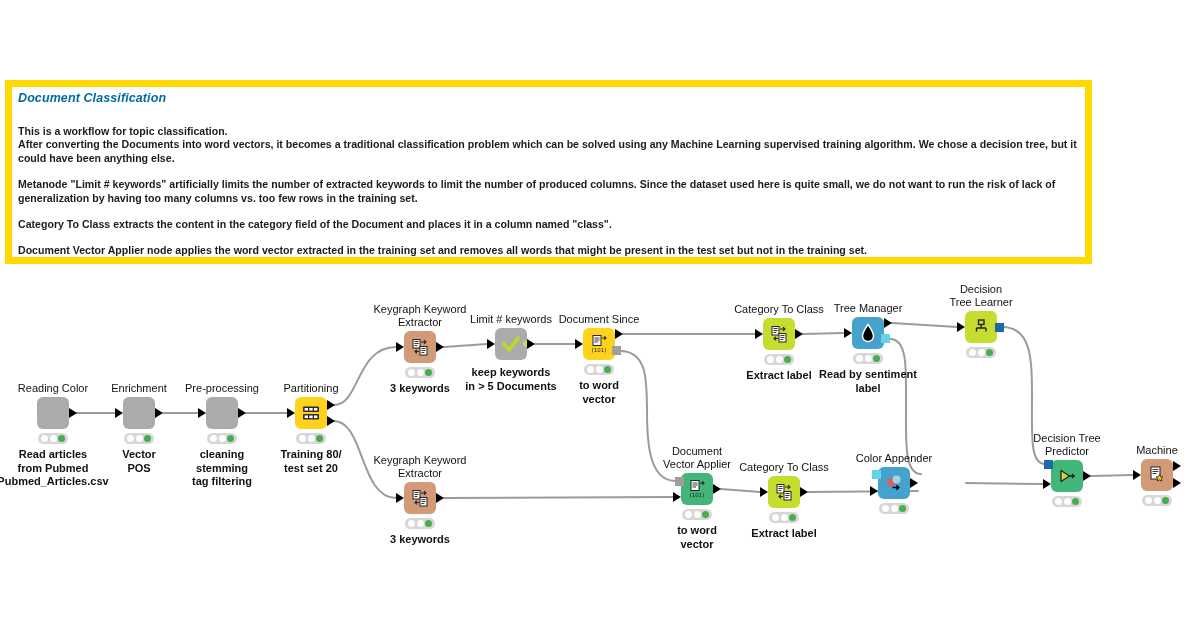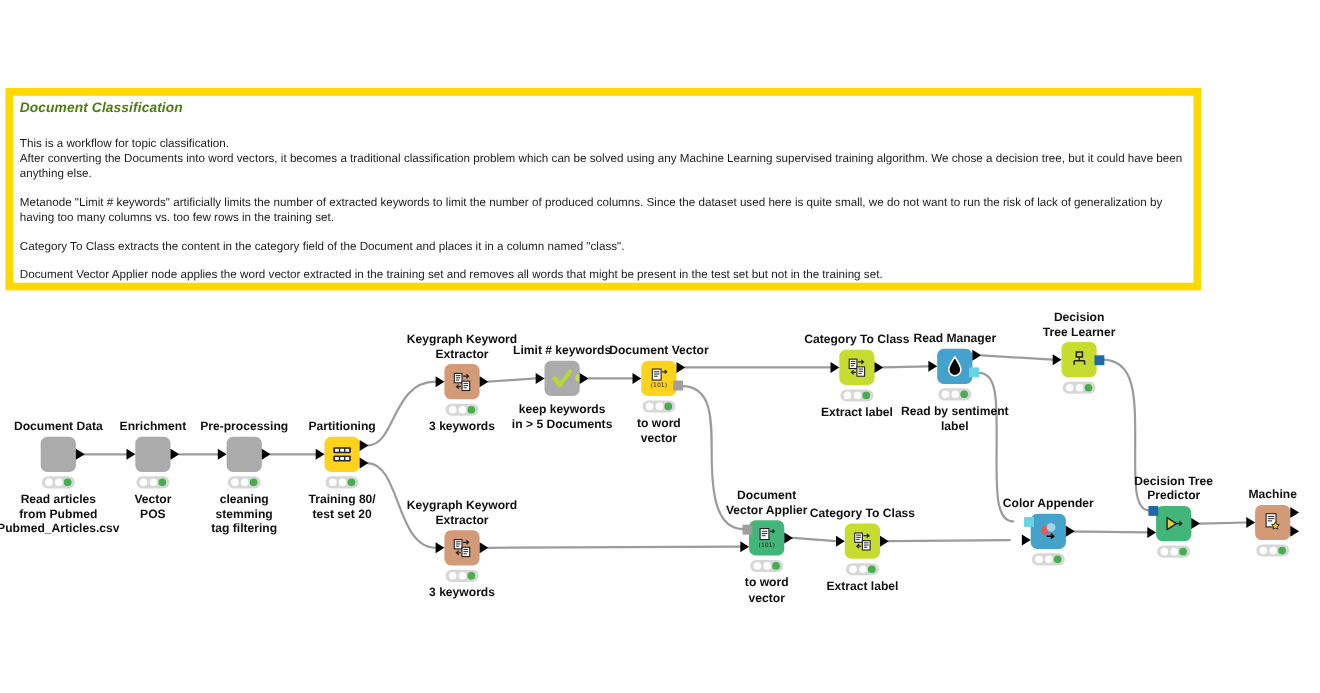--- a/index.html
+++ b/index.html
@@ -3,43 +3,43 @@
 <meta charset="utf-8">
 <style>
   * { margin:0; padding:0; box-sizing:border-box; }
   html,body { width:1200px; height:630px; background:#ffffff; overflow:hidden;
               font-family:"Liberation Sans","DejaVu Sans",sans-serif; }
   #stage { position:relative; width:1200px; height:630px; background:#fff; }
 
   
   .annotation { position:absolute; left:5px; top:80px; width:1087px; height:184px;
                 border:7px solid #ffd800; background:#fff; padding:4px 8px 4px 6px; }
-  .annotation h1 { font-size:12.5px; font-weight:bold; font-style:italic; color:#4d7c0f;
+  .annotation h1 { font-size:12.5px; font-weight:bold; font-style:italic; color:#0369a1;
                    margin:0 0 0 0; letter-spacing:.1px; }
   .annotation p { font-size:10.6px; line-height:13.4px; color:#1c1c1c;
-                  white-space:pre-line; margin-top:13px; }
+                  white-space:pre-line; margin-top:13px;font-weight:bold; }
   .annotation p.first { margin-top:20px; }
 
   
   svg.wires { position:absolute; left:0; top:0; width:1200px; height:630px; }
   svg.wires path { fill:none; stroke:#9b9b9b; stroke-width:2; stroke-linecap:round; }
 
   
   .node { position:absolute; width:32px; height:32px; }
   .nbody { position:absolute; left:0; top:0; width:32px; height:32px; border-radius:6px;
            display:flex; align-items:center; justify-content:center; }
   .gray   { background:#ababab; }
   .yellow { background:#ffd21c; }
   .tan    { background:#d29a76; }
   .lime   { background:#c6dc2e; }
   .green  { background:#41b678; }
   .blue   { background:#45a2cc; }
 
   .ntitle { position:absolute; bottom:35px; left:50%; transform:translateX(-50%);
-            font-size:11px; font-weight:bold; color:#111; text-align:center;
+            font-size:11px; font-weight:normal; color:#111; text-align:center;
             white-space:pre; line-height:12.5px; }
   .ncap   { position:absolute; top:51px; left:50%; transform:translateX(-50%);
             font-size:11px; font-weight:bold; color:#111; text-align:center;
             white-space:pre; line-height:13.5px; }
   .ncap.nolight { top:38px; }
 
   .tl { position:absolute; top:36px; left:50%; transform:translateX(-50%);
         width:30px; height:11px; background:#d7d7d7; border-radius:6px;
         display:flex; align-items:center; justify-content:center; gap:1.5px; }
   .tl i { width:7px; height:7px; border-radius:50%; background:#fdfdfd; display:block; }
@@ -86,21 +86,21 @@
     <path d="M890,339 C908,339 906,370 906,405 C906,440 904,474 921,474"></path>
     <path d="M1002,327 C1032,327 1032,360 1032,400 C1032,435 1030,464 1045,464"></path>
     <path d="M444,498 L673,497"></path>
     <path d="M721,489 L760,492"></path>
     <path d="M808,492 L918,491"></path>
     <path d="M966,483 L1043,484"></path>
     <path d="M1091,476 L1133,475"></path>
   </svg>
 
   <div class="node" style="left:37px;top:397px">
-    <div class="ntitle">Document Data</div>
+    <div class="ntitle">Reading Color</div>
     <div class="nbody gray">
       <span class="pt out"></span>
     </div>
     <div class="tl">
         <i></i>
         <i></i>
         <i class="g"></i>
       </div>
     <div class="ncap">Read articles
 from Pubmed
@@ -195,21 +195,21 @@
       </svg>
       <span class="pt in"></span>
       <span class="dot"></span>
       <span class="pt out"></span>
     </div>
     <div class="ncap nolight">keep keywords
 in &gt; 5 Documents</div>
   </div>
 
   <div class="node" style="left:583px;top:328px">
-    <div class="ntitle">Document Vector</div>
+    <div class="ntitle">Document Since</div>
     <div class="nbody yellow">
       <svg width="20" height="20" viewBox="0 0 20 20">
         <rect x="4" y="1.5" width="8" height="10" fill="#fff" stroke="#222"></rect>
         <path d="M5.5 4 h5 M5.5 6 h5 M5.5 8 h3.5" stroke="#222" stroke-width="0.9" fill="none"></path>
         <path d="M13 4 h4 m-1.6 -1.6 l1.6 1.6 l-1.6 1.6" stroke="#222" stroke-width="1.1" fill="none"></path>
         <text x="10" y="18" font-size="5.5" text-anchor="middle" fill="#222" font-family="DejaVu Sans, sans-serif">(101)</text>
       </svg>
       <span class="pt in"></span>
       <span class="pt out" style="top:1px"></span>
       <span class="sq grayp" style="right:-6px;top:18px"></span>
@@ -239,21 +239,21 @@
     </div>
     <div class="tl">
         <i></i>
         <i></i>
         <i class="g"></i>
       </div>
     <div class="ncap">Extract label</div>
   </div>
 
   <div class="node" style="left:852px;top:317px">
-    <div class="ntitle">Read Manager</div>
+    <div class="ntitle">Tree Manager</div>
     <div class="nbody blue">
       <svg width="18" height="20" viewBox="0 0 18 20">
         <path d="M9 1.5 C9 1.5 3.5 9.5 3.5 13 a5.5 5.5 0 0 0 11 0 C14.5 9.5 9 1.5 9 1.5 Z" fill="#000" stroke="#fff" stroke-width="1.4"></path>
       </svg>
       <span class="pt in"></span>
       <span class="pt out" style="top:1px"></span>
       <span class="sq cyanp" style="right:-6px;top:17px"></span>
     </div>
     <div class="tl">
         <i></i>
@@ -343,21 +343,21 @@
       <span class="pt out"></span>
     </div>
     <div class="tl">
         <i></i>
         <i></i>
         <i class="g"></i>
       </div>
     <div class="ncap">Extract label</div>
   </div>
 
-  <div class="node" style="left:937px;top:467px">
+  <div class="node" style="left:878px;top:467px">
     <div class="ntitle">Color Appender</div>
     <div class="nbody blue">
       <svg width="20" height="20" viewBox="0 0 20 20">
         <circle cx="7.5" cy="9" r="4.2" fill="#e25a5a"></circle>
         <circle cx="12.5" cy="6.5" r="4" fill="#9fd4ea"></circle>
         <path d="M8.5 14.5 h6 m-2.2 -2.2 l2.6 2.2 l-2.6 2.2" stroke="#000" stroke-width="1.3" fill="none"></path>
       </svg>
       <span class="sq cyanp" style="left:-6px;top:3px"></span>
       <span class="pt in" style="top:19px"></span>
       <span class="pt out"></span>

